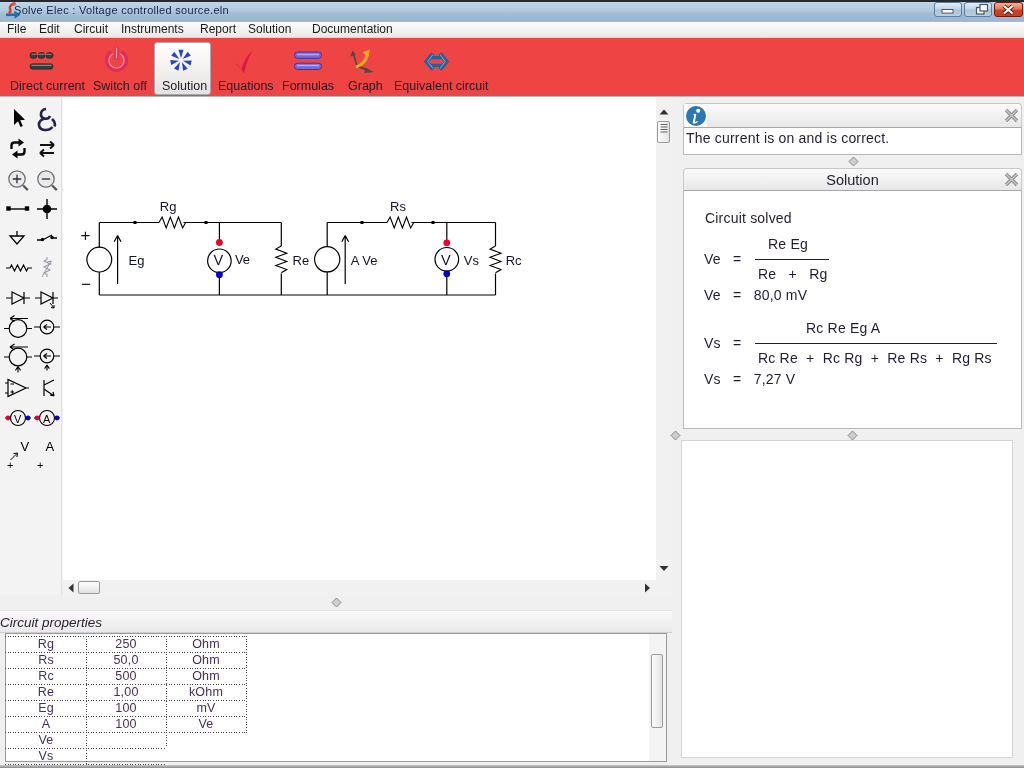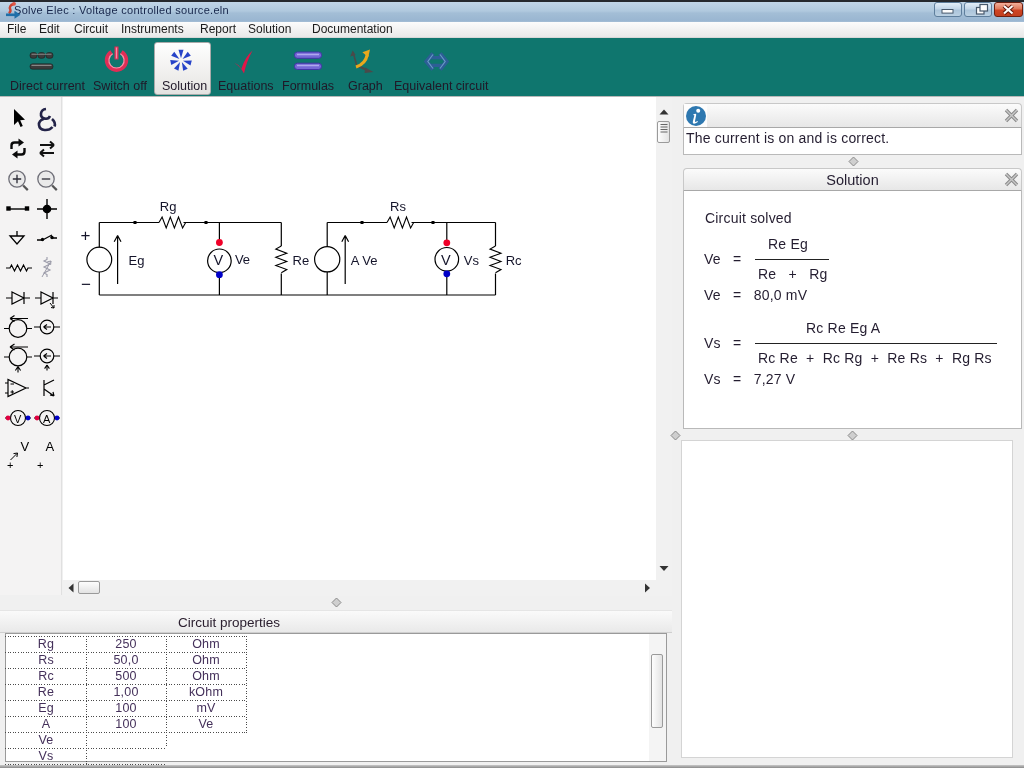--- a/index.html
+++ b/index.html
@@ -16,41 +16,41 @@
 #btnmin  { left:934px; width:28px; background:linear-gradient(#e3eef8,#c2d6e8 45%,#abc4da 55%,#bad0e2); border:1px solid #5e7e9c; }
 #btnmax  { left:964px; width:28px; background:linear-gradient(#e3eef8,#c2d6e8 45%,#abc4da 55%,#bad0e2); border:1px solid #5e7e9c; }
 #btnclose{ left:994px; width:29px; background:linear-gradient(#f3b09b,#e07a5c 45%,#cf4424 55%,#c23f1e); border:1px solid #6e1f10; }
 
 
 #menubar { left:0; top:22px; width:1024px; height:16px;
   background:linear-gradient(#fcfcfc,#e8e8e8); border-bottom:1px solid #d8d8d8; }
 .menuitem { position:absolute; top:22px; font-size:12px; color:#1c1c1c; }
 
 
-#toolbar { left:0; top:38px; width:1024px; height:59px; background:#0f766e; border-bottom:1px solid #b8b8b8; }
+#toolbar { left:0; top:38px; width:1024px; height:59px; background:#ef4444; border-bottom:1px solid #b8b8b8; }
 .toollabel { position:absolute; top:41px; font-size:12.5px; color:#201828; white-space:nowrap; }
 #selbox { position:absolute; left:154px; top:4px; width:57px; height:53px; border:1px solid #aaa; border-radius:3px;
   background:linear-gradient(#fefefe,#efeeec 65%,#e3e2e0); }
 
 
 #palette { left:0; top:97px; width:62px; height:498px; background:#f4f3f3; border-right:1px solid #e0e0e0; }
 #canvas { left:63px; top:97px; width:593px; height:483px; background:#fff; }
 #vscroll { left:656px; top:97px; width:16px; height:483px; background:#f1f1f1; }
 #hscroll { left:63px; top:580px; width:593px; height:16px; background:#f1f1f1; }
 #corner { left:656px; top:580px; width:16px; height:16px; background:#f1f1f1; }
 
 
 .thumbv { position:absolute; background:linear-gradient(90deg,#fdfdfd,#e3e3e3); border:1px solid #9a9a9a; border-radius:2px; }
 .thumbh { position:absolute; background:linear-gradient(#fdfdfd,#e3e3e3); border:1px solid #9a9a9a; border-radius:2px; }
 
 
 #propsplit { left:0; top:596px; width:672px; height:14px; background:#f0f0f0; }
 #propheader { left:0; top:610px; width:672px; height:23px;
   background:linear-gradient(#fafafa,#e9e9e9); border-top:1px solid #e5e5e5; border-bottom:1px solid #cfcfcf; }
-#propheader span { position:absolute; left:0; top:4px; width:458px; text-align:center; font-size:13.5px; color:#2c2030; }
+#propheader span { position:absolute; left:0; top:4px; width:458px; font-size:13.5px; color:#2c2030;font-style:italic; }
 #propbox { left:5px; top:633px; width:662px; height:129px; background:#fff; border:1px solid #9a9a9a; }
 #propvscroll { left:649px; top:634px; width:17px; height:127px; background:#f4f4f4; }
 
 .trow { position:absolute; width:80px; text-align:center; font-size:12.5px; color:#44305a; letter-spacing:0.2px; }
 .dotH { position:absolute; height:1px;
   background-image:repeating-linear-gradient(90deg,#4a4a4a 0 1px,transparent 1px 2.6px); }
 .dotV { position:absolute; width:1px;
   background-image:repeating-linear-gradient(#4a4a4a 0 1px,transparent 1px 2.6px); }
 
 

